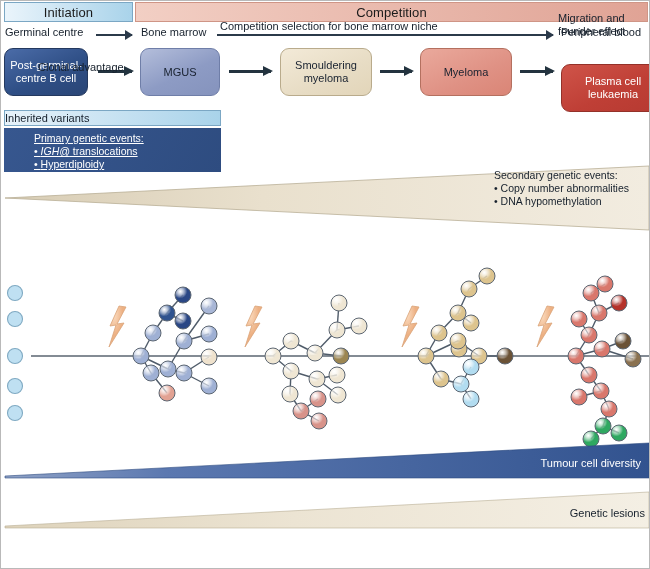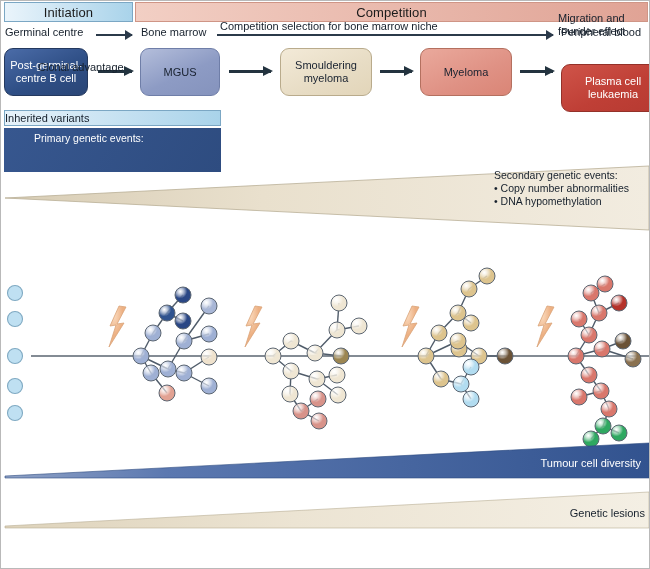--- a/index.html
+++ b/index.html
@@ -143,20 +143,21 @@
   }
   #box-primary{
     position:absolute;
     left:3px; top:127px; width:217px; height:44px;
     background:linear-gradient(120deg,#37578f 0%,#2e4c80 100%);
     box-sizing:border-box;
     padding:4px 0 0 30px;
     color:#fff;
     font-size:10.5px;
     line-height:13px;
+    text-decoration:underline;
   }
   #box-primary ul{margin:0;padding:0;list-style:none;}
   #box-primary li:before{content:"• ";}
   .ital{font-style:italic;}
 
   
   #wedge-secondary{
     position:absolute;
     left:0px; top:163px; width:650px; height:68px;
   }
@@ -246,20 +247,24 @@
   <div class="stage-arrow" id="sarrow-2"></div>
   <div class="stage-arrow" id="sarrow-3"></div>
   <div class="stage-arrow" id="sarrow-4"></div>
 
   <div id="bar-inherited">
     <span>Inherited variants</span>
   </div>
 
   <div id="box-primary">
     <div>Primary genetic events:</div>
+    <ul>
+      <li><span class="ital">IGH@</span> translocations</li>
+      <li>Hyperdiploidy</li>
+    </ul>
   </div>
 
   <svg id="wedge-secondary" viewBox="0 0 650 68" preserveAspectRatio="none">
     <defs>
       <linearGradient id="gradSec" x1="0" y1="0" x2="1" y2="0">
         <stop offset="0%" stop-color="#d8cdb5"></stop>
         <stop offset="40%" stop-color="#e9e0cd"></stop>
         <stop offset="100%" stop-color="#f2ece0"></stop>
       </linearGradient>
     </defs>

